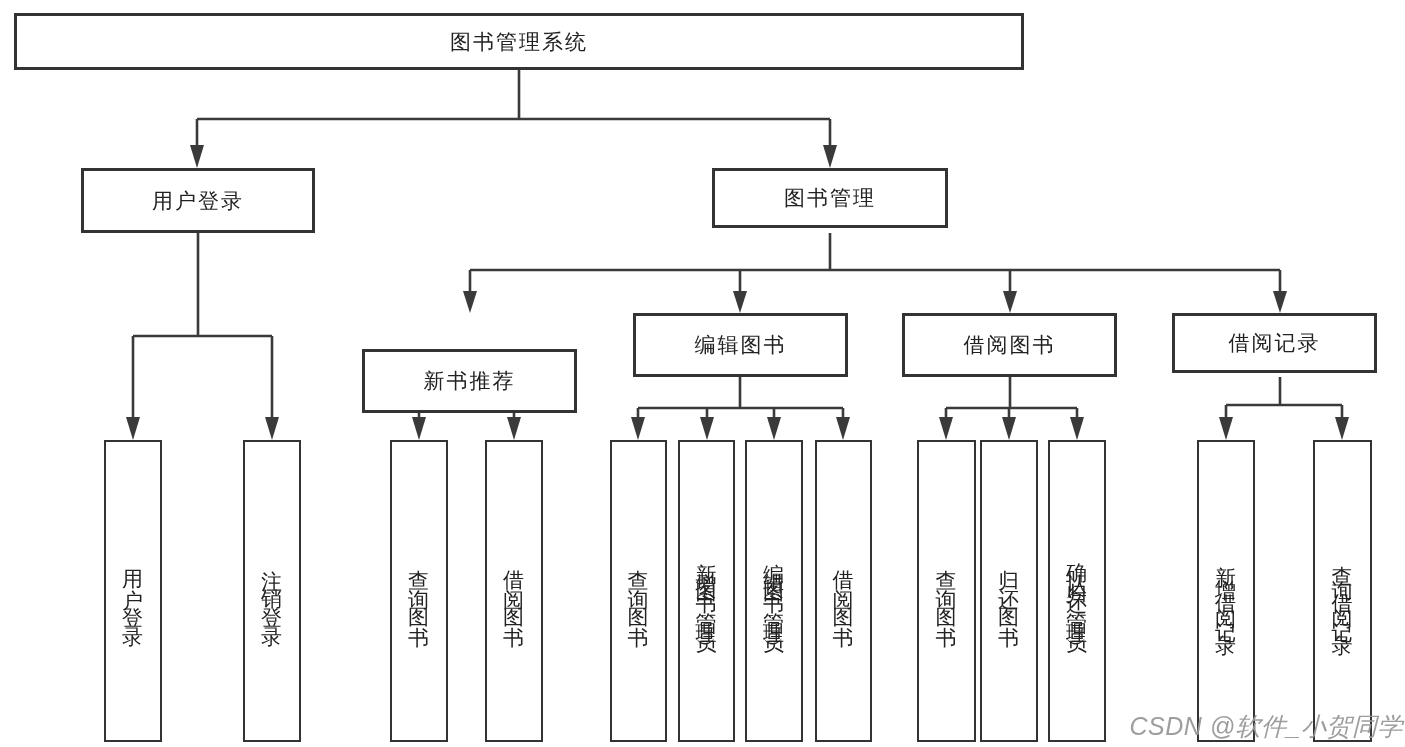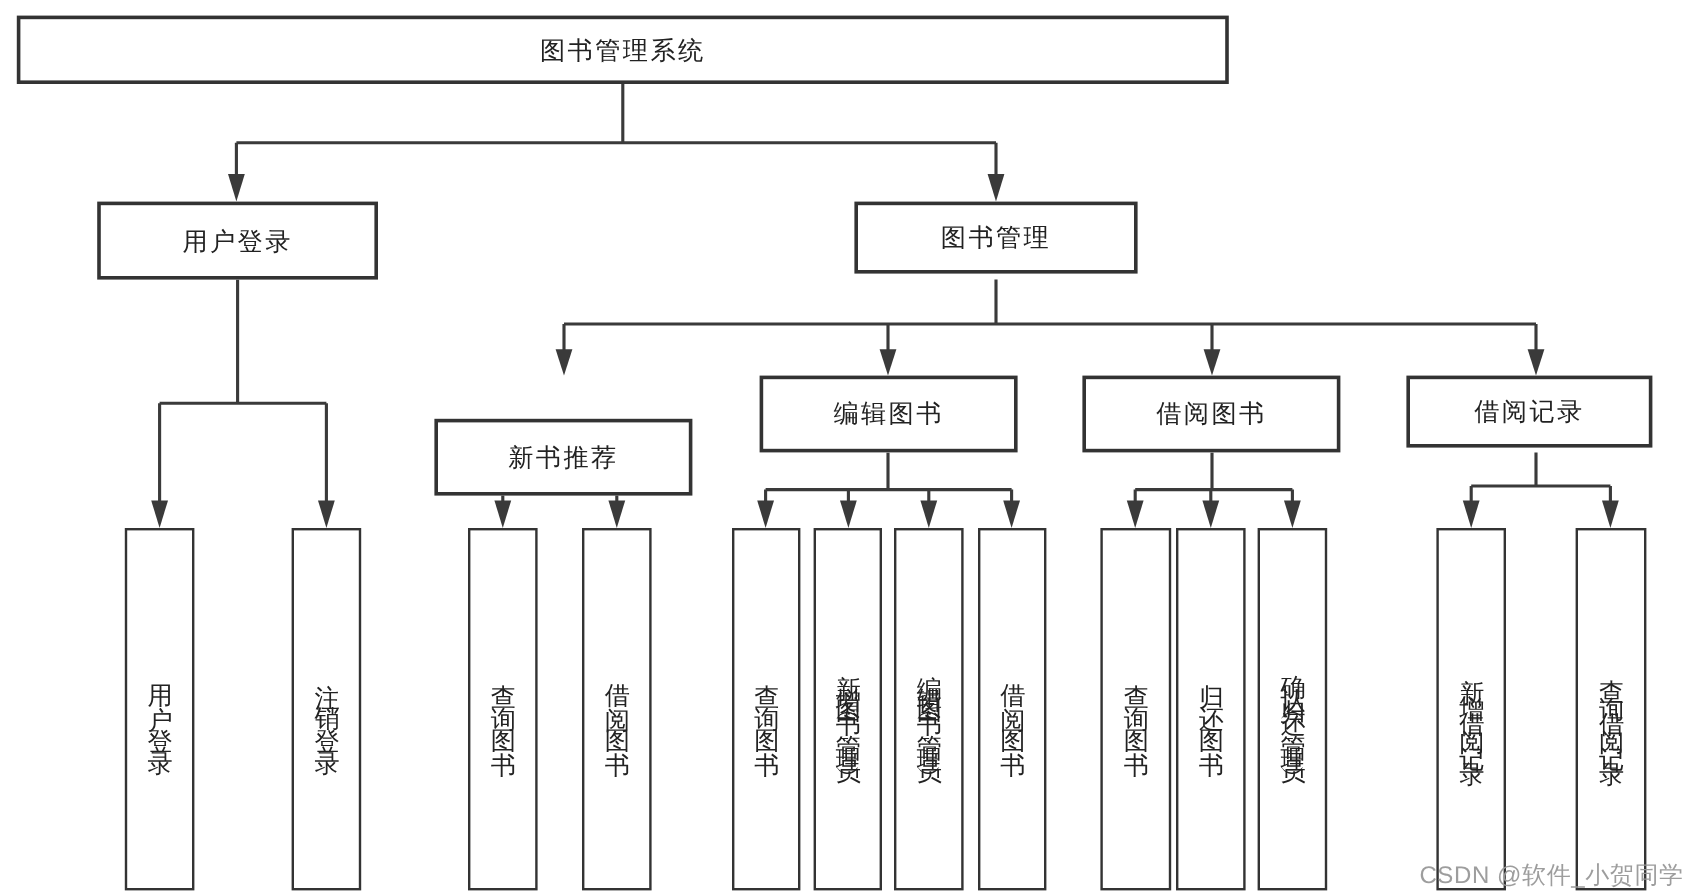--- a/index.html
+++ b/index.html
@@ -19,22 +19,22 @@
   }
   .leaf{border-width:2.5px;}
   .leaf span{
     writing-mode:vertical-rl;text-orientation:mixed;
     font-size:21px;line-height:1;letter-spacing:19px;
   }
   .leaf.ls6 span{letter-spacing:14px;}
   .leaf.ls9 span{letter-spacing:10px;}
   .watermark{
     position:absolute;right:2px;bottom:4px;
-    font-size:20px;color:rgba(152,152,152,0.95);
-    letter-spacing:0.5px;z-index:5;white-space:nowrap;
+    font-size:25px;color:rgba(152,152,152,0.95);
+    letter-spacing:0.5px;z-index:5;white-space:nowrap;font-style:italic;
   }
 </style>
 </head>
 <body>
 
 <svg class="stage" viewBox="0 0 1405 747" xmlns="http://www.w3.org/2000/svg" fill="none" stroke="#3a3a3a" stroke-width="2.6">
 
   <g>
     <path d="M519 70 V119 M197 119 H830"></path>
     <path d="M197 119 V146 M830 119 V146"></path>

